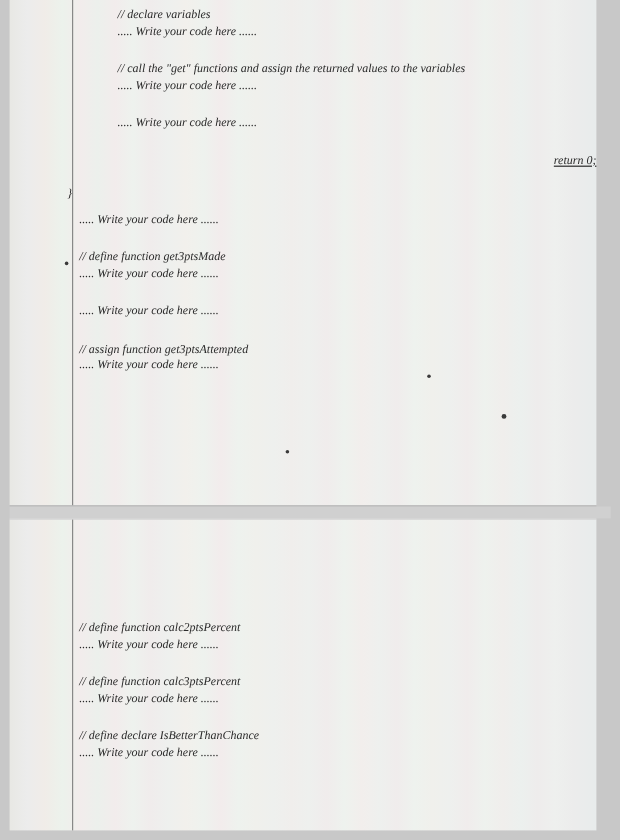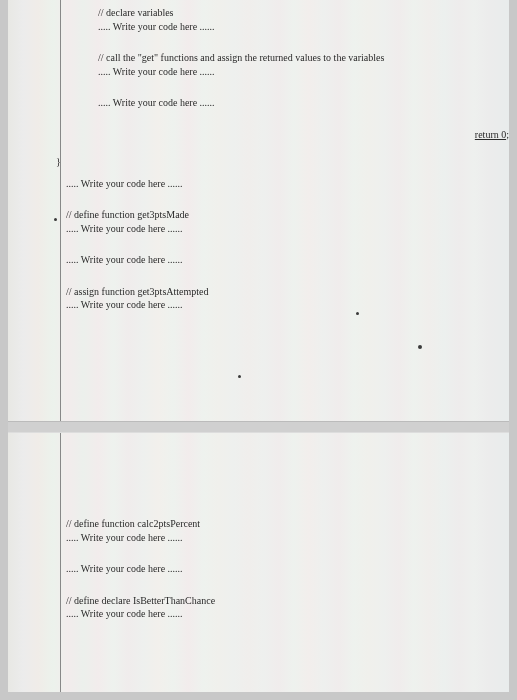--- a/index.html
+++ b/index.html
@@ -27,21 +27,22 @@
       #f0ecec 54%, #eef2ee 57%,
       #f2eeec 60%, #eef0ee 63%,
       #f0ecec 66%, #eef2ee 69%,
       #f0f0ec 72%, #eef0ee 75%,
       #f0ecec 78%, #eef2ee 81%,
       #f0eeec 84%, #ecf0ee 87%,
       #eeecec 90%, #eef0ee 93%,
       #ececec 96%, #e8ecec 100%);
     position: relative;
     margin-left: 8px;
-    margin-right: 8px;
+    margin-right: 20px;
+    font-style: italic;
   }
   .page1 {
     height: 422px;
     border-bottom: 1px solid #bbb;
   }
   .divider {
     height: 10px;
     background: #d0d0d0;
     margin-left: 8px;
     margin-right: 8px;
@@ -148,20 +149,21 @@
 
 <div class="page page2">
   <div class="margin-line"></div>
   <div class="p2content">
 
     <div class="block">
       <div class="line">// define function calc2ptsPercent</div>
       <div class="line">..... Write your code here ......</div>
     </div>
     <div class="block">
+      <div class="line">// define function calc3ptsPercent</div>
       <div class="line">..... Write your code here ......</div>
     </div>
     <div class="block">
       <div class="line">// define declare IsBetterThanChance</div>
       <div class="line">..... Write your code here ......</div>
     </div>
 
   </div>
 </div>
 

